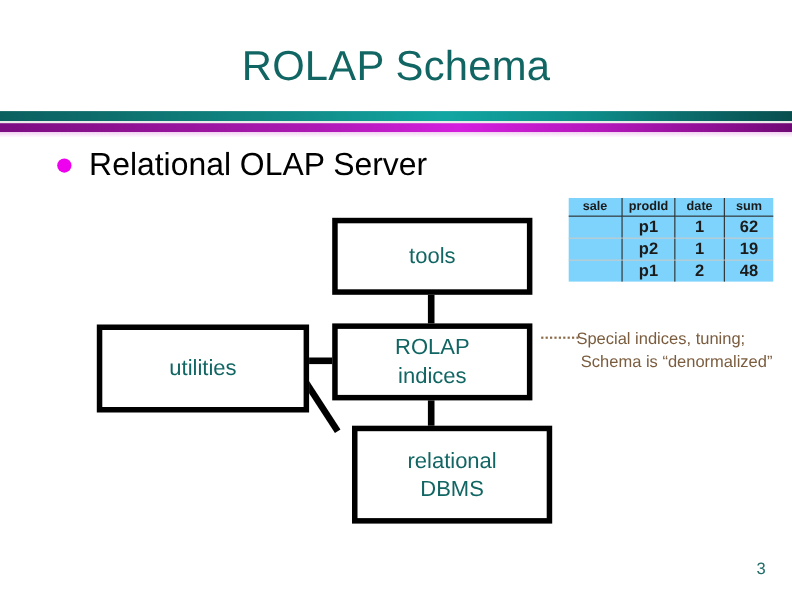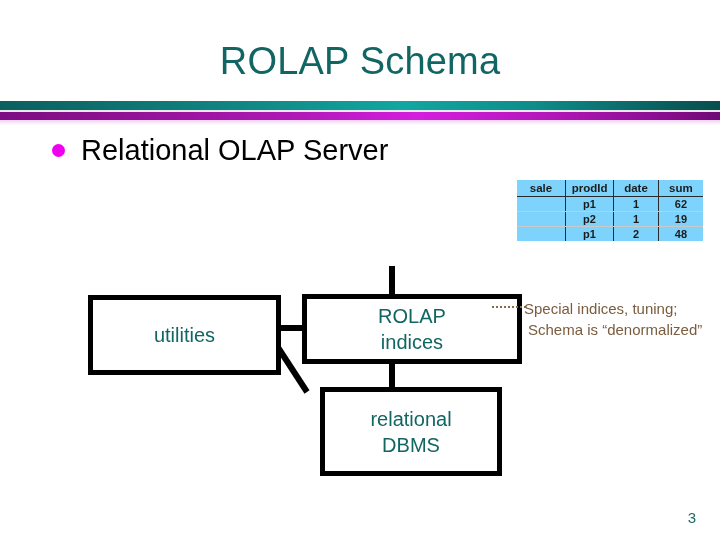--- a/index.html
+++ b/index.html
@@ -123,21 +123,21 @@
     font-weight: normal;
   }
   .sample-table thead th {
     border-bottom: 1.5px solid #2a2a2a;
     font-weight: bold;
     font-size: 11.5px;
     padding: 2px 3px 2px;
   }
   .sample-table tbody tr td {
     border-bottom: 1px solid #c9c9c9;
-    font-size: 11px;
+    font-size: 15px;
     font-weight: bold;
   }
   .sample-table tbody tr:last-child td {
     border-bottom: none;
   }
   .sample-table .col-sale { width: 26%; }
   .sample-table .col-prodid { width: 26%; }
   .sample-table .col-date { width: 24%; }
   .sample-table .col-sum { width: 24%; }
   .sample-table th:first-child, .sample-table td:first-child { border-left: none; }
@@ -160,21 +160,21 @@
     display: flex;
     align-items: center;
     justify-content: center;
     text-align: center;
     color: #116663;
     font-size: 20px;
     line-height: 26px;
   }
   #box-tools   { left: 302px; top: 198px; width: 182px; height: 70px; }
   #box-utilities { left: 88px; top: 295px; width: 193px; height: 80px; }
-  #box-rolap   { left: 302px; top: 294px; width: 220px; height: 70px; }
+  #box-rolap   { left: 302px; top: 294px; width: 182px; height: 70px; }
   #box-dbms    { left: 320px; top: 387px; width: 182px; height: 89px; }
 
   .connector {
     position: absolute;
     background: #000000;
   }
   
   #conn-tools-rolap { left: 389px; top: 266px; width: 6px; height: 30px; }
   
   #conn-rolap-dbms { left: 389px; top: 362px; width: 6px; height: 27px; }
@@ -267,20 +267,23 @@
   <div class="diagram">
 
     <svg class="diag-line" viewBox="0 0 720 540">
       <line x1="266" y1="329" x2="307" y2="392" stroke="#000000" stroke-width="6"></line>
     </svg>
 
     <div class="connector" id="conn-tools-rolap"></div>
     <div class="connector" id="conn-rolap-dbms"></div>
     <div class="connector" id="conn-util-rolap"></div>
 
+    <div class="node-box" id="box-tools">
+      <span>tools</span>
+    </div>
 
     <div class="node-box" id="box-utilities">
       <span>utilities</span>
     </div>
 
     <div class="node-box" id="box-rolap">
       <span>
         <span>ROLAP</span><br>
         <span>indices</span>
       </span>

